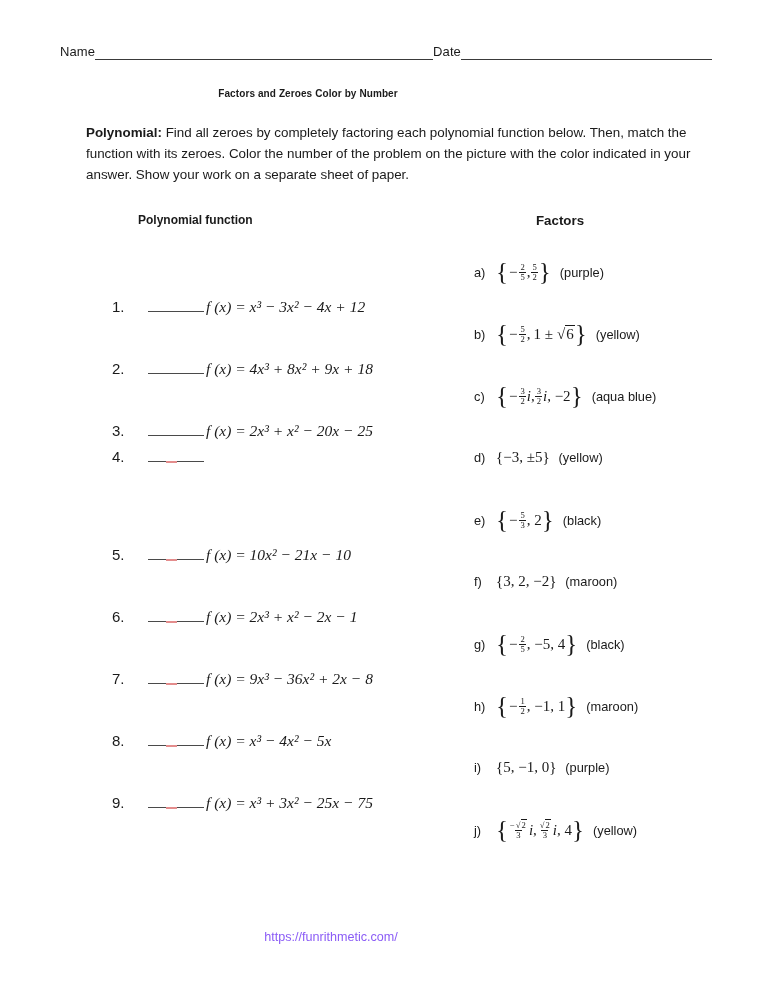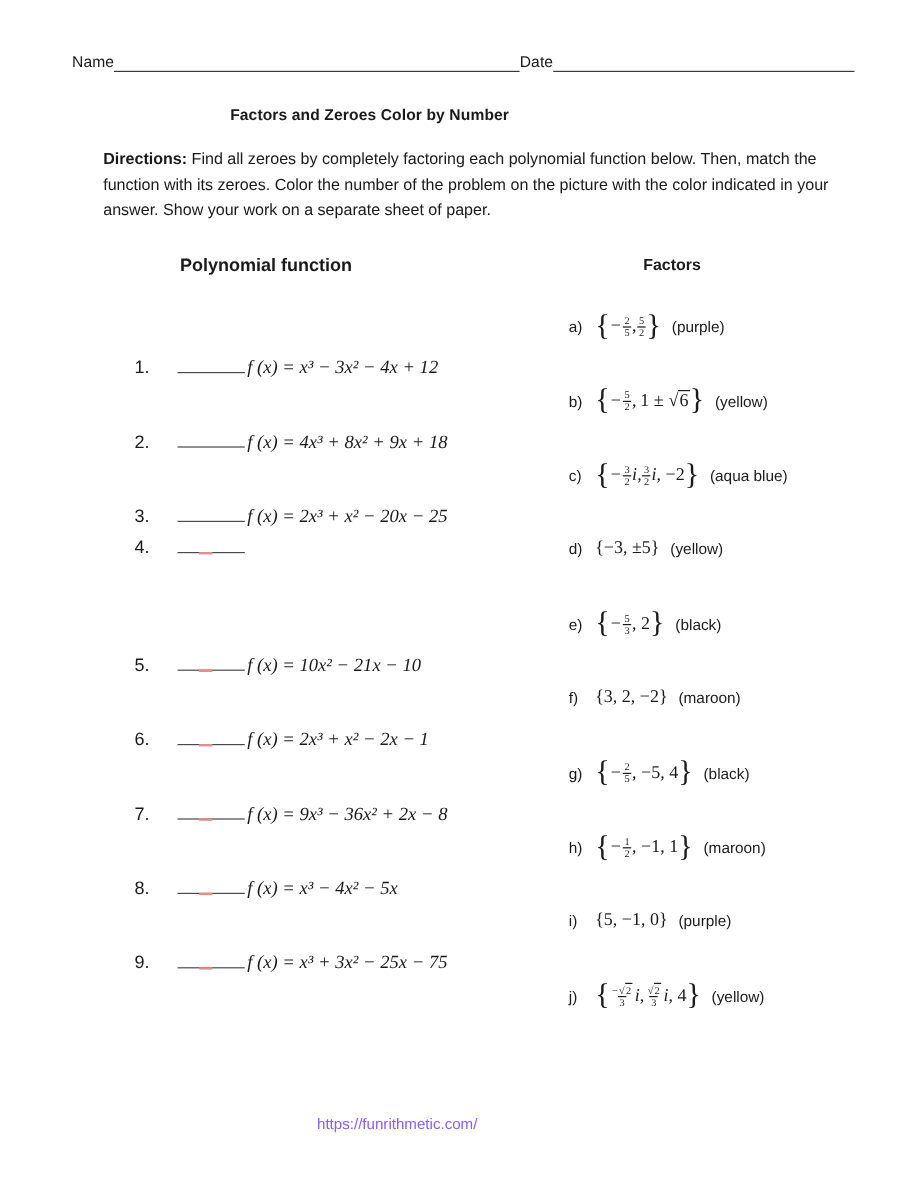--- a/index.html
+++ b/index.html
@@ -42,21 +42,21 @@
   .nd-rule.name-rule { flex: 0 0 338px; }
   .nd-rule.date-rule { flex: 1 1 auto; }
 
   
   .title {
     position: absolute;
     top: 88px;
     left: 0;
     width: 616px;
     text-align: center;
-    font-size: 13px;
+    font-size: 10px;
     font-weight: 700;
     letter-spacing: .1px;
   }
 
   
   .directions {
     position: absolute;
     left: 86px;
     top: 122px;
     width: 624px;
@@ -64,23 +64,22 @@
     line-height: 1.58;
     text-align: left;
   }
   .directions b { font-weight: 700; }
 
   
   .col-head-left {
     position: absolute;
     left: 138px;
     top: 213px;
-    font-size: 15px;
+    font-size: 12px;
     font-weight: 700;
-    margin-left: 12px;
   }
   .col-head-right {
     position: absolute;
     left: 536px;
     top: 213px;
     font-size: 13.3px;
     font-weight: 700;
   }
 
   
@@ -217,21 +216,21 @@
   <div class="namedate">
     <span class="nd-label">Name</span>
     <span class="nd-rule name-rule"></span>
     <span class="nd-label">Date</span>
     <span class="nd-rule date-rule"></span>
   </div>
 
   <div class="title">Factors and Zeroes Color by Number</div>
 
   <div class="directions">
-    <b>Directions:</b><span> Find all zeroes by completely factoring each polynomial function below.  Then, match the function with its zeroes.  Color the number of the problem on the picture with the color indicated in your answer.  Show your work on a separate sheet of paper.</span>
+    <b>Polynomial:</b><span> Find all zeroes by completely factoring each polynomial function below.  Then, match the function with its zeroes.  Color the number of the problem on the picture with the color indicated in your answer.  Show your work on a separate sheet of paper.</span>
   </div>
 
   <div class="col-head-left">Polynomial function</div>
   <div class="col-head-right">Factors</div>
 
   <div class="rows">
 
     <div class="row">
       <div class="prob">
         <span class="prob-num">1.</span>

